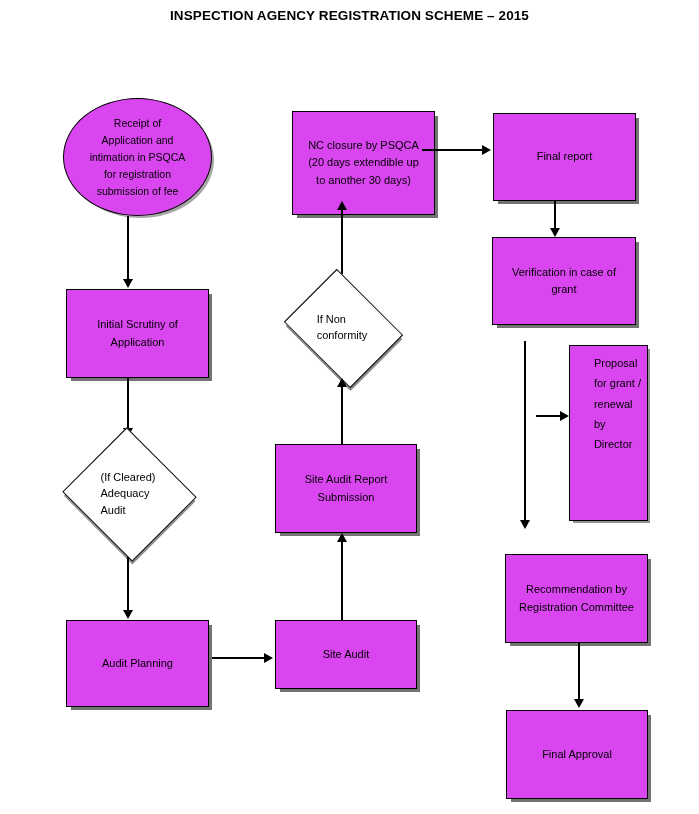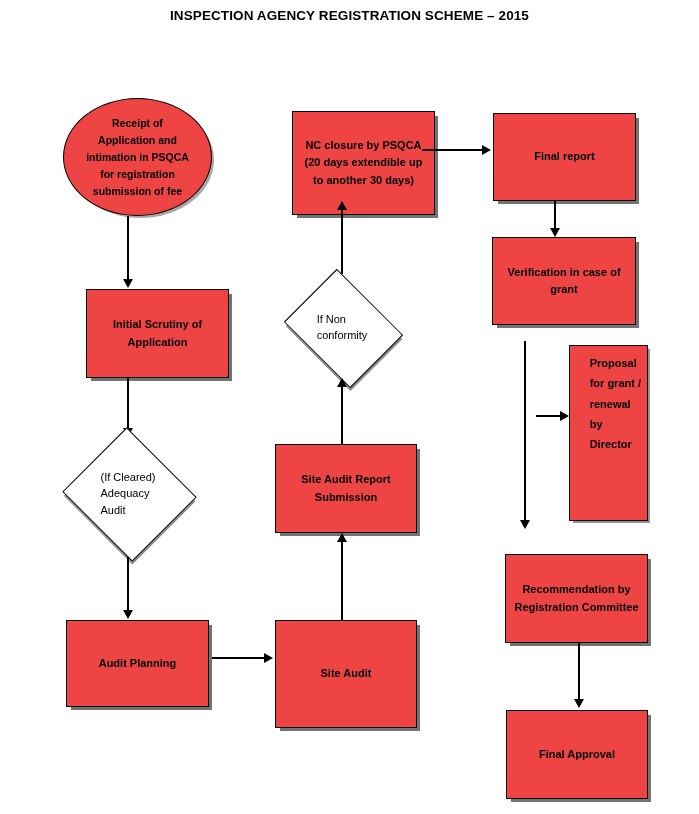--- a/index.html
+++ b/index.html
@@ -42,22 +42,21 @@
   .node {
     position: absolute;
     box-sizing: border-box;
     display: flex;
     align-items: center;
     justify-content: center;
     text-align: center;
     font-size: 11px;
     line-height: 1.55;
     color: #000;
-    background: #ef4444;
-    font-weight: bold;
+    background: #d946ef;
   }
   .node .lbl { display: block; padding: 0 6px; }
 
   .box {
     border: 1.6px solid #000000;
     box-shadow: 4px 4px 0 -1px rgba(90,90,90,0.85);
   }
   .box-thin {
     border: 1.2px solid #000000;
     box-shadow: 3px 3px 0 -1px rgba(120,120,120,0.8);
@@ -140,21 +139,21 @@
       <span>Application and</span><br>
       <span>intimation in PSQCA</span><br>
       <span>for registration</span><br>
       <span>submission of fee</span>
     </span>
   </div>
 
   <div class="conn v-line" style="left:127px; top:216px; height:64px;"></div>
   <div class="arrow arrow-down" style="left:123px; top:279px;"></div>
 
-  <div class="node box" style="left:66px; top:289px; width:143px; height:89px;margin-left:20px;">
+  <div class="node box" style="left:66px; top:289px; width:143px; height:89px;">
     <span class="lbl">Initial Scrutiny of Application</span>
   </div>
 
   <div class="conn v-line" style="left:127px; top:378px; height:54px;"></div>
   <div class="arrow arrow-down" style="left:123px; top:428px;"></div>
 
   <div class="diamond-wrap" style="left:59px; top:430px; width:138px; height:127px;">
     <div class="diamond-shape" style="width:97px; height:97px; margin-left:-48.5px; margin-top:-48.5px; transform:rotate(45deg) scale(1.0,0.92);"></div>
     <div class="diamond-text">
       <span>(If Cleared)</span><br>
@@ -195,21 +194,21 @@
   <div class="conn v-line" style="left:341px; top:385px; height:59px;"></div>
   <div class="arrow arrow-up" style="left:337px; top:378px;"></div>
 
   <div class="node box" style="left:275px; top:444px; width:142px; height:89px;">
     <span class="lbl">Site Audit Report Submission</span>
   </div>
 
   <div class="conn v-line" style="left:341px; top:540px; height:80px;"></div>
   <div class="arrow arrow-up" style="left:337px; top:533px;"></div>
 
-  <div class="node box" style="left:275px; top:620px; width:142px; height:108px;justify-content:center;">
+  <div class="node box" style="left:275px; top:620px; width:142px; height:69px;justify-content:center;">
     <span class="lbl">Site Audit</span>
   </div>
 
   <div class="conn h-line" style="left:422px; top:149px; width:62px;"></div>
   <div class="arrow arrow-right" style="left:482px; top:145px;"></div>
 
   <div class="node box" style="left:493px; top:113px; width:143px; height:88px;">
     <span class="lbl">Final report</span>
   </div>
 

